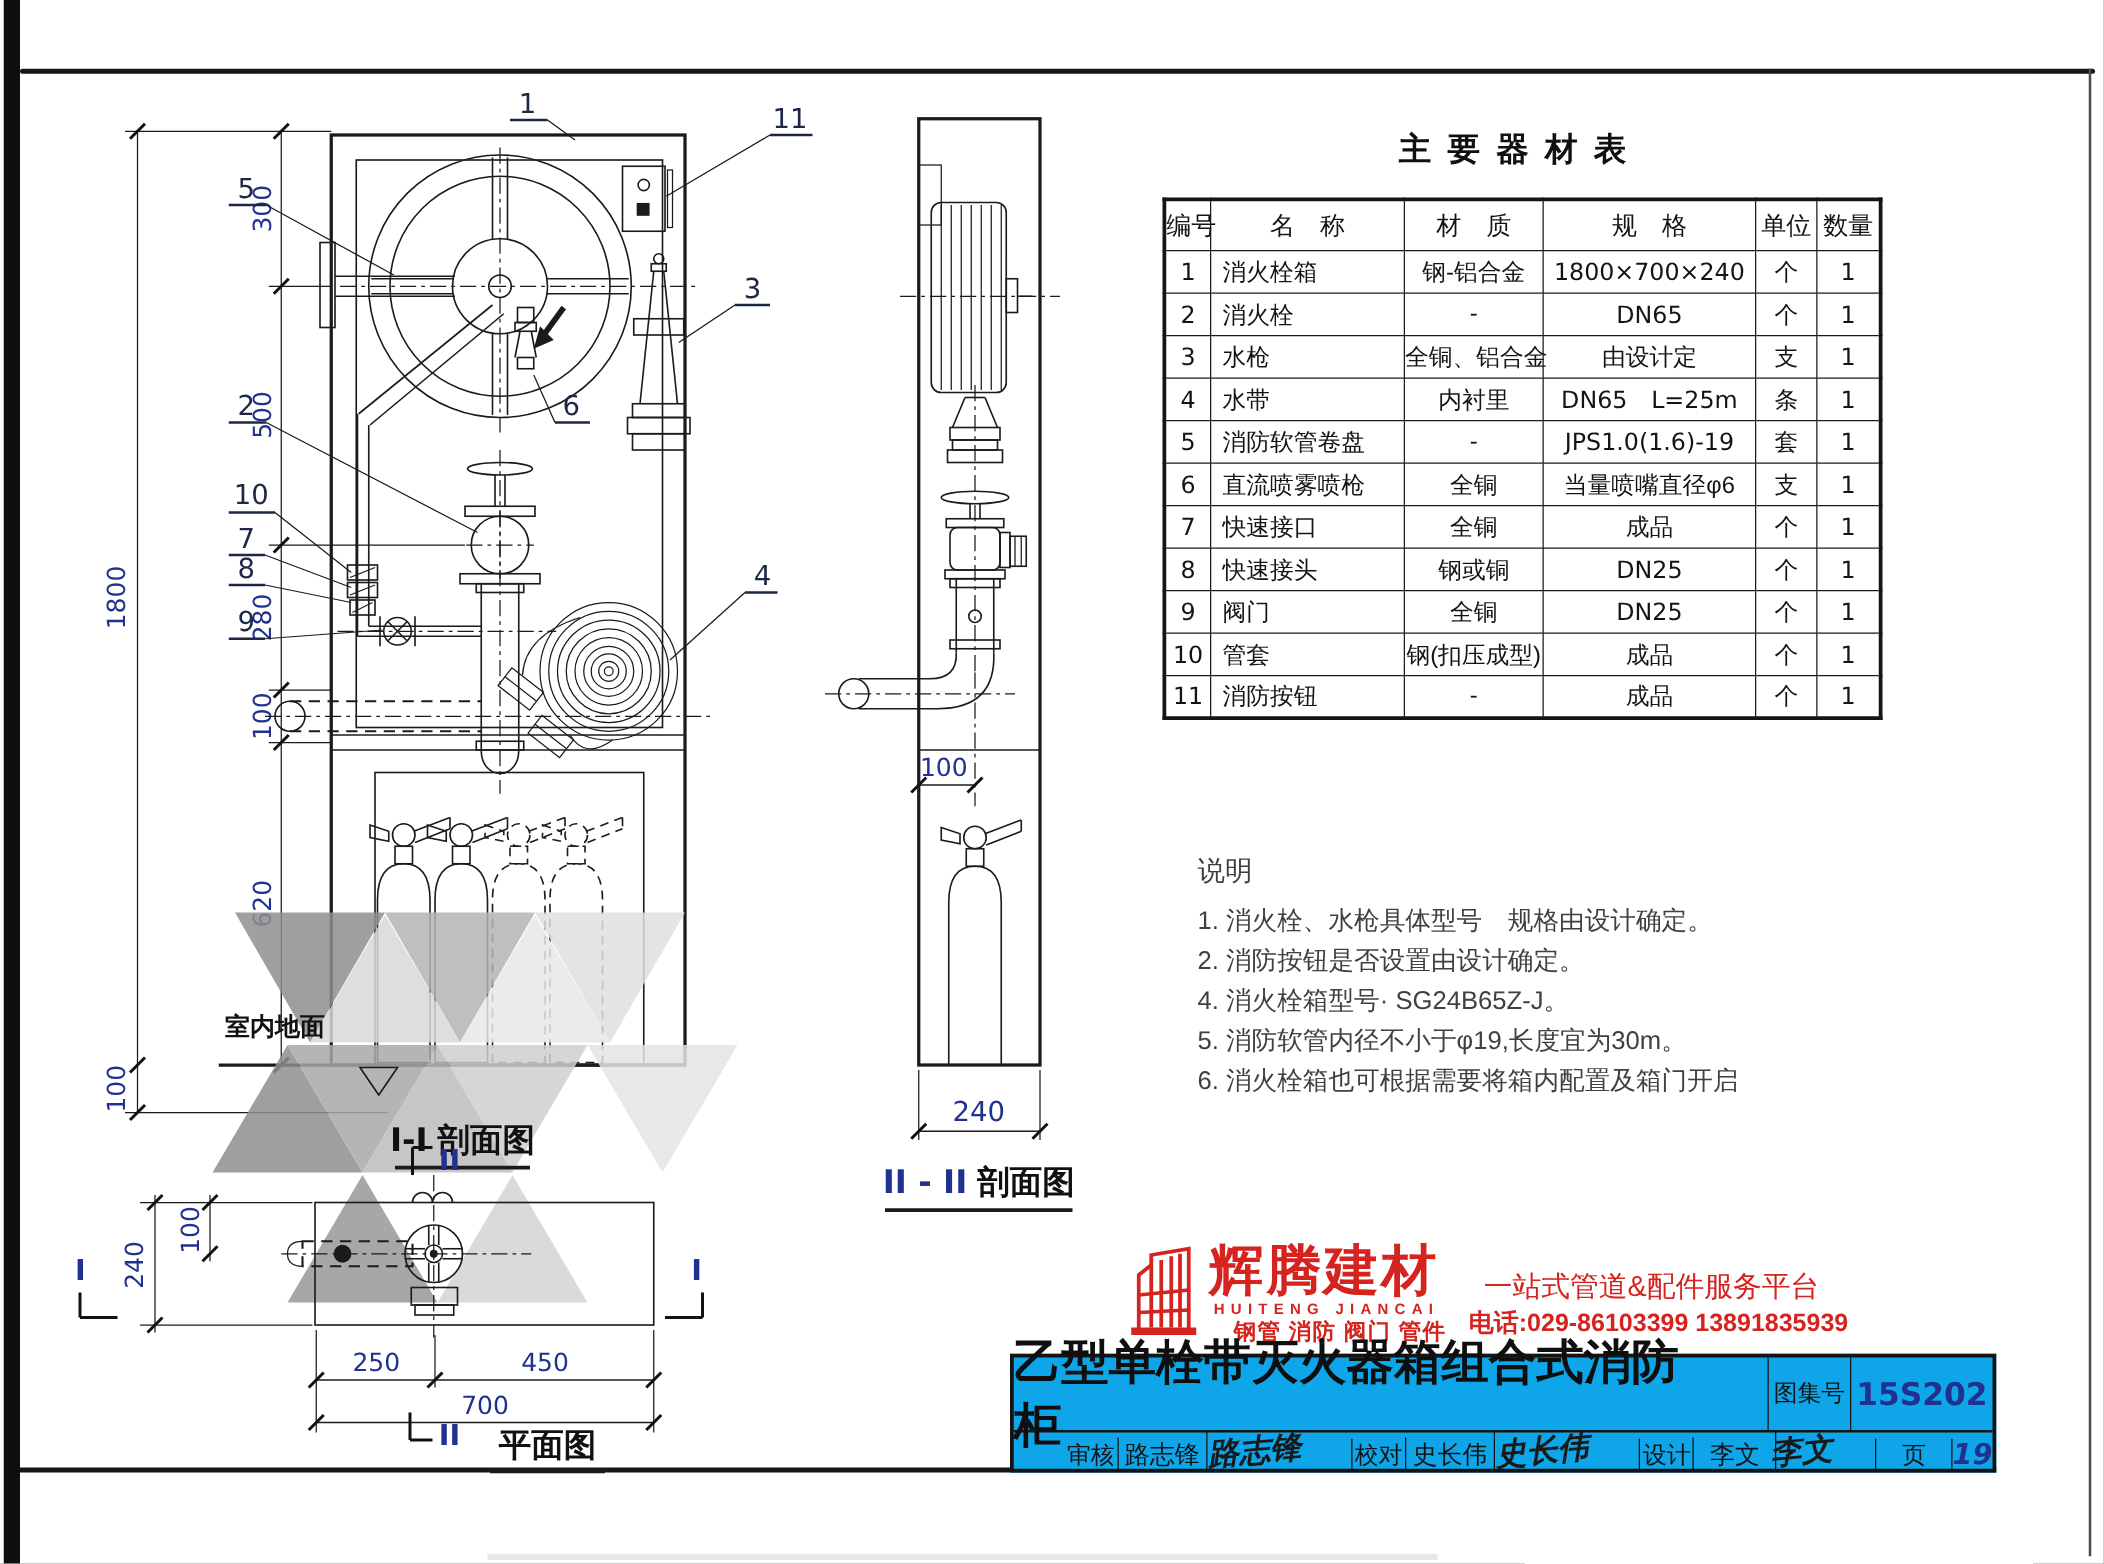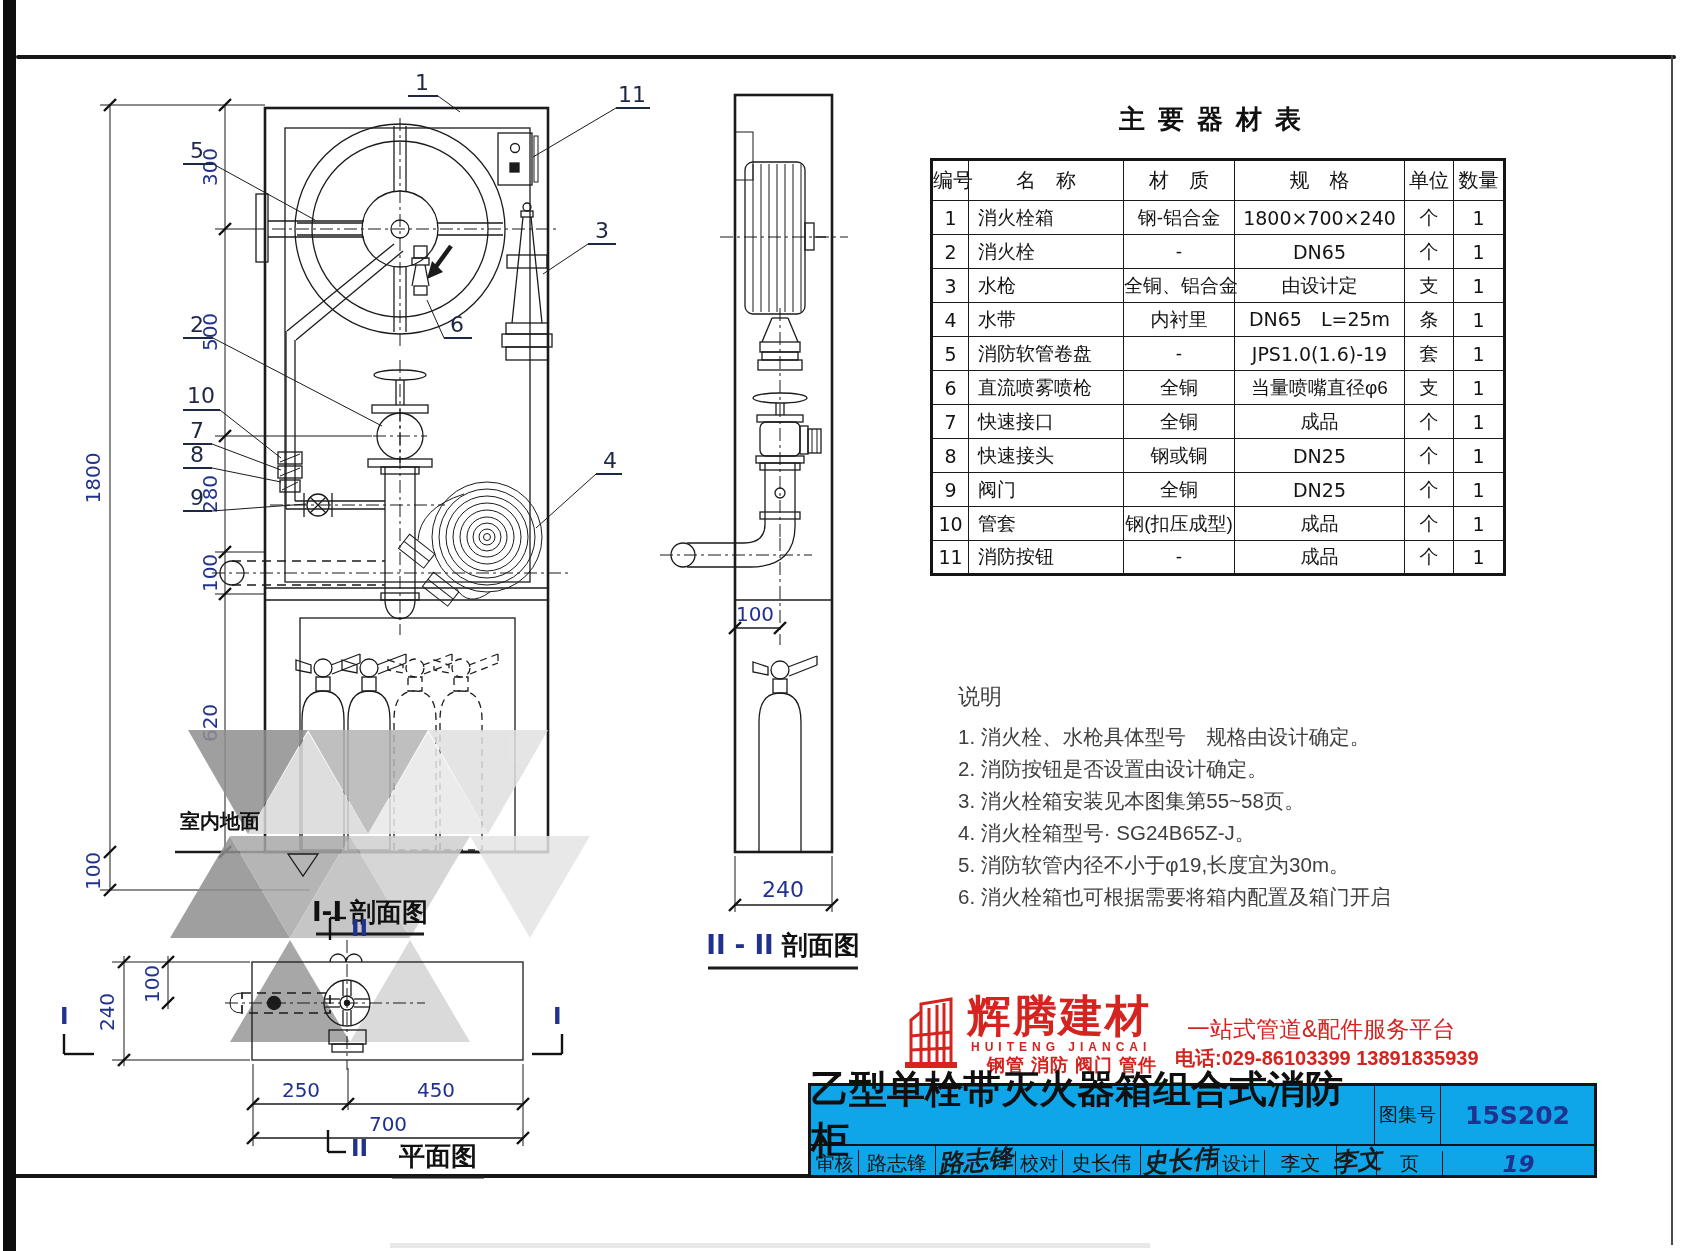--- a/index.html
+++ b/index.html
@@ -58,21 +58,21 @@
 
   
   .tblock{position:absolute;left:808px;top:1083px;width:789px;height:95px;border:3px solid #141414;
           box-sizing:border-box;background:#0ea5e9;}
   .tb-r1{display:flex;height:58px;border-bottom:2px solid #141414;}
   .tb-r2{display:flex;height:31px;align-items:flex-end;}
   .tb-c{border-left:1.6px solid #141414;display:flex;align-items:center;justify-content:center;
         box-sizing:border-box;overflow:visible;}
   .tb-c:first-child{border-left:none;}
   .tb-main{width:563px;font-size:38px;font-weight:bold;color:#0f0f0f;}
-  .tb-lab{font-size:19px;}
+  .tb-lab{font-size:19px;margin-left:40px;}
   .tb-atlas-lab{width:66px;}
   .tb-atlas-no{flex:1;font-size:25px;font-weight:bold;color:#20318f;
                font-family:"DejaVu Sans",sans-serif;}
   .tb-name{font-size:20px;}
   .sig{font-family:"DejaVu Serif",serif;font-style:italic;font-weight:bold;font-size:25px;
        transform:rotate(-5deg);white-space:nowrap;color:#191919;}
   .pg-no{font-size:23px;font-weight:bold;color:#20318f;font-family:"DejaVu Sans",sans-serif;font-style:italic;}
 </style>
 </head>
 <body>
@@ -587,21 +587,20 @@
           <td>个</td>
           <td class="blu">1</td>
         </tr>
   </tbody>
     </table>
 
   <div class="notes">
     <div class="notes-title">说明</div>
     <div class="note-line">1. 消火栓、水枪具体型号　规格由设计确定。</div>
     <div class="note-line">2. 消防按钮是否设置由设计确定。</div>
-    <div class="note-line">3. 消火栓箱安装见本图集第55~58页。</div>
     <div class="note-line">4. 消火栓箱型号· SG24B65Z-J。</div>
     <div class="note-line">5. 消防软管内径不小于φ19,长度宜为30m。</div>
     <div class="note-line">6. 消火栓箱也可根据需要将箱内配置及箱门开启</div>
   </div>
 
   <div class="logo">
     <svg class="logo-icon" width="56" height="74" viewBox="0 0 56 74">
       <g stroke="#d5231f" stroke-width="3" fill="none">
         <path d="M8,68 L8,24 L18,16 L18,8 L48,3 L48,68"></path>
         <line x1="18" y1="16" x2="18" y2="66"></line>

